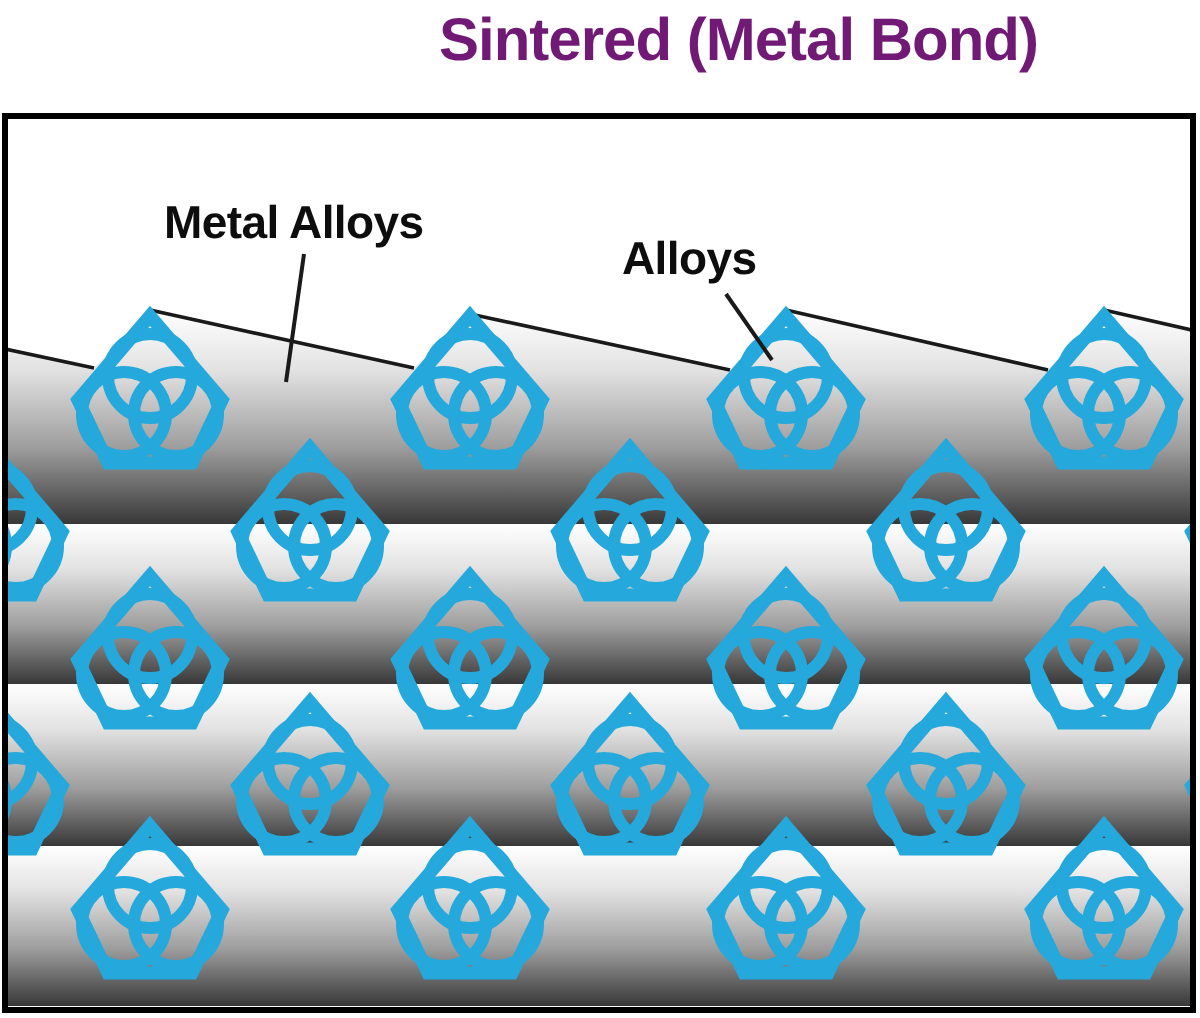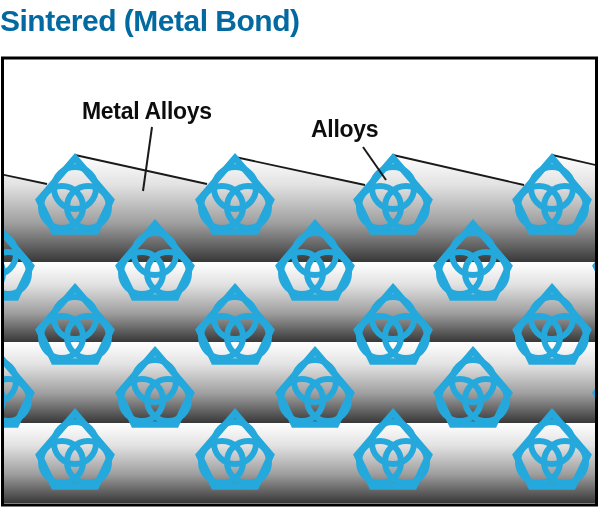--- a/index.html
+++ b/index.html
@@ -13,24 +13,24 @@
     width: 600px;
     height: 509px;
     background: #ffffff;
     overflow: hidden;
   }
   .title {
     position: absolute;
     top: 4px;
     left: 0;
     width: 519px;
-    text-align: left;
+    text-align: right;
     font-size: 30px;
     font-weight: bold;
-    color: #0369a1;
+    color: #701a75;
     letter-spacing: -0.5px;
   }
   .fig-label {
     position: absolute;
     font-size: 23px;
     font-weight: bold;
     color: #0d0d0d;
     white-space: nowrap;
     letter-spacing: -0.3px;
   }

